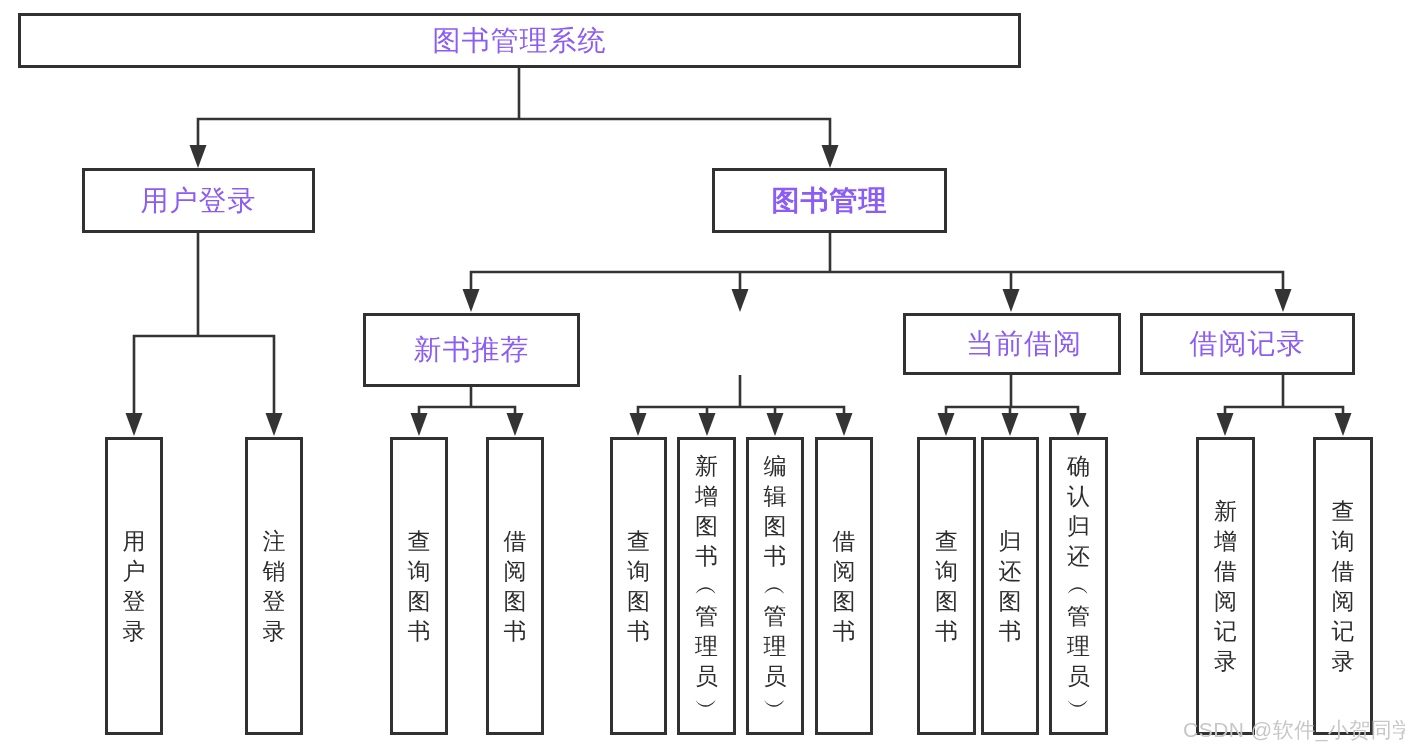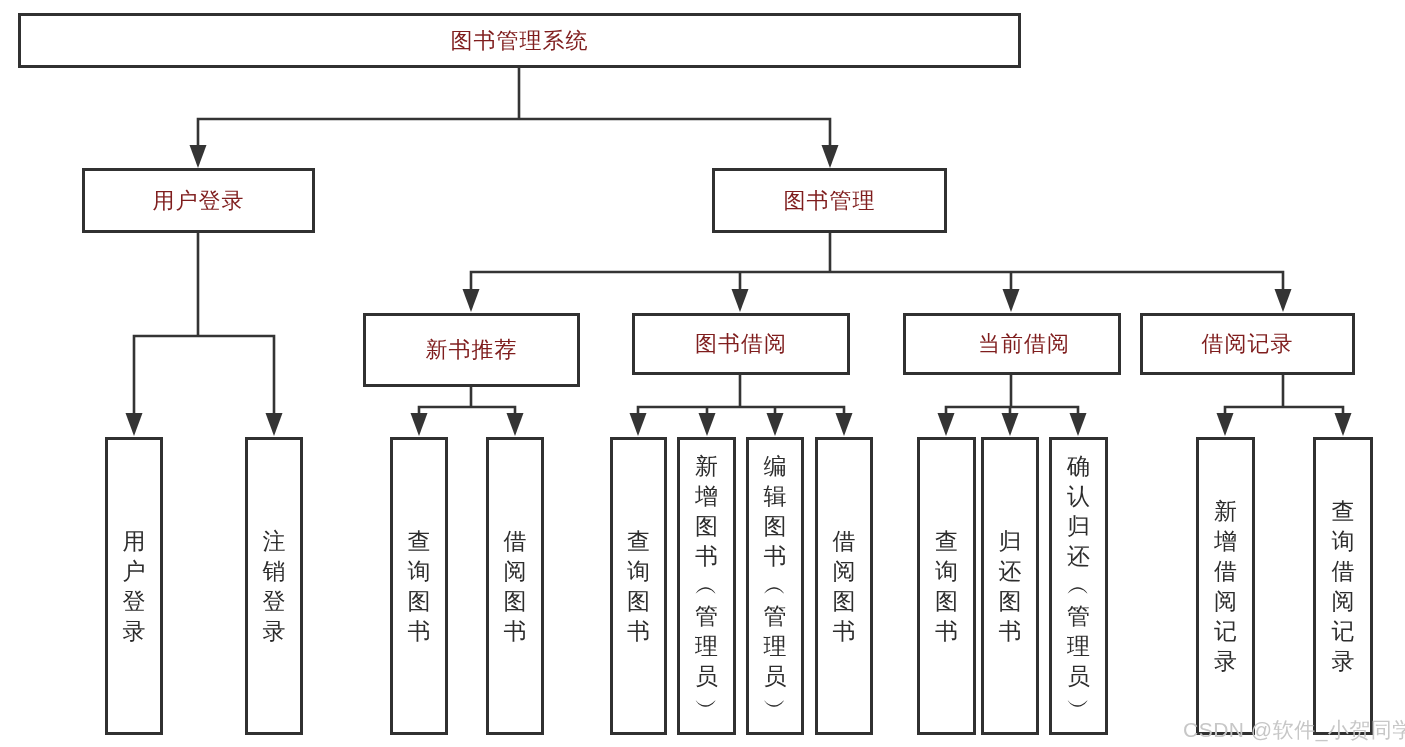--- a/index.html
+++ b/index.html
@@ -28,23 +28,23 @@
     position: absolute;
     box-sizing: border-box;
     background: #ffffff;
     border: 3px solid #313131;
     display: flex;
     align-items: center;
     justify-content: center;
     z-index: 2;
   }
   .hbox {
-    font-size: 22px;
+    font-size: 28px;
     letter-spacing: 1px;
-    color: #7f1d1d;
+    color: #8b5cf6;
   }
   .vbox {
     top: 437px;
     height: 298px;
     font-size: 23px;
     line-height: 30px;
     white-space: pre-line;
     text-align: center;
     color: #2d2d2d;
   }
@@ -100,24 +100,23 @@
       <polygon points="1001.5,413 1018.5,413 1010,436"></polygon>
       <polygon points="1069.5,413 1086.5,413 1078,436"></polygon>
       <polygon points="1216.5,413 1233.5,413 1225,436"></polygon>
       <polygon points="1334.5,413 1351.5,413 1343,436"></polygon>
     </g>
   </svg>
 
   <div class="node hbox" style="left:18px; top:13px; width:1003px; height:55px;">图书管理系统</div>
 
   <div class="node hbox" style="left:82px; top:168px; width:233px; height:65px;font-family:Liberation Serif, serif;">用户登录</div>
-  <div class="node hbox" style="left:712px; top:168px; width:235px; height:65px;">图书管理</div>
+  <div class="node hbox" style="left:712px; top:168px; width:235px; height:65px;font-weight:bold;">图书管理</div>
 
   <div class="node hbox" style="left:363px; top:313px; width:217px; height:74px;">新书推荐</div>
-  <div class="node hbox" style="left:632px; top:313px; width:218px; height:62px;">图书借阅</div>
   <div class="node hbox" style="left:903px; top:313px; width:218px; height:62px;padding-left:24px;">当前借阅</div>
   <div class="node hbox" style="left:1140px; top:313px; width:215px; height:62px;">借阅记录</div>
 
   <div class="node vbox" style="left:105px; width:58px;">用
 户
 登
 录</div>
   <div class="node vbox" style="left:245px; width:58px;">注
 销
 登

